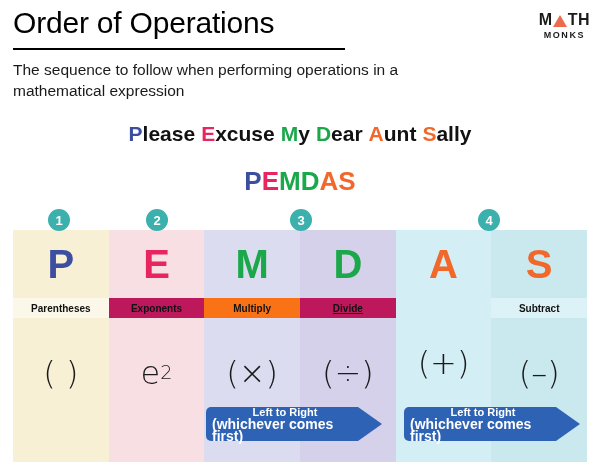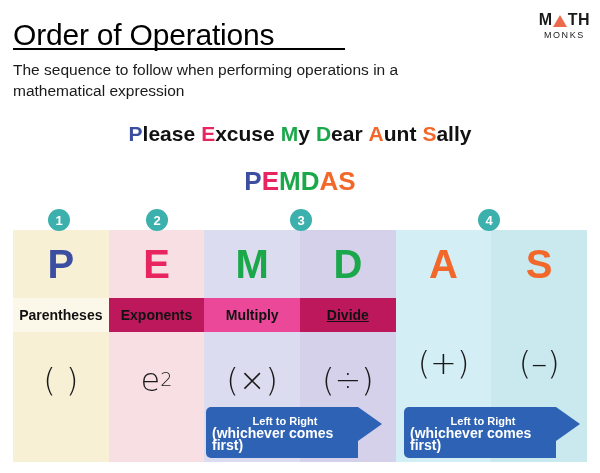--- a/index.html
+++ b/index.html
@@ -17,21 +17,21 @@
 
   
   #header {
     position: absolute;
     left: 0; top: 0;
     width: 600px;
   }
   #title {
     position: absolute;
     left: 13px;
-    top: 18px;
+    top: 6px;
     font-size: 30px;
     font-weight: 400;
     color: #000000;
     letter-spacing: -0.2px;
     white-space: nowrap;
   }
   #title-rule {
     position: absolute;
     left: 13px;
     top: 48px;
@@ -70,21 +70,21 @@
   #logo-tri {
     display: inline-block;
     width: 0; height: 0;
     border-left: 7px solid transparent;
     border-right: 7px solid transparent;
     border-bottom: 12px solid #ec6b4d;
     margin: 0 0.5px 1px 0.5px;
   }
   #logo-monks {
     font-size: 9px;
-    font-weight: normal;
+    font-weight: bold;
     letter-spacing: 1.6px;
     color: #1a1a1a;
     margin-top: 3px;
   }
 
   
   #mnemonic {
     position: absolute;
     left: 0;
     top: 122px;
@@ -127,25 +127,25 @@
   }
   .cell-letter {
     height: 68px;
     display: flex;
     align-items: center;
     justify-content: center;
     font-size: 40px;
     font-weight: bold;
   }
   .cell-label {
-    height: 34px;
-    display: flex;
-    align-items: center;
-    justify-content: center;
-    font-size: 14px;
+    height: 20px;
+    display: flex;
+    align-items: center;
+    justify-content: center;
+    font-size: 10px;
     font-weight: bold;
     color: #111111;
     text-align: right;
   }
   .cell-symbol {
     flex: 1 1 auto;
     display: flex;
     align-items: center;
     justify-content: center;
     font-size: 32px;
@@ -172,21 +172,21 @@
     font-weight: bold;
     display: flex;
     align-items: center;
     justify-content: center;
     z-index: 5;
   }
 
   
   .arrow-banner {
     position: absolute;
-    height: 51px;
+    height: 34px;
     z-index: 6;
     display: flex;
     align-items: stretch;
   }
   .arrow-body {
     flex: 1 1 auto;
     background: #2e62b4;
     border-radius: 5px 0 0 5px;
     display: flex;
     flex-direction: column;
@@ -236,34 +236,35 @@
     <div class="col">
       <div class="cell-letter" style="background: rgb(247, 223, 227); color: rgb(232, 37, 95);">E</div>
       <div class="cell-label" style="background: #be185d;">Exponents</div>
       <div class="cell-symbol" style="background: rgb(247, 223, 227);">
         <span>e</span>
         <sup>2</sup>
       </div>
     </div>
     <div class="col">
       <div class="cell-letter" style="background: rgb(220, 220, 240); color: rgb(26, 168, 74);">M</div>
-      <div class="cell-label" style="background: #ec4899;">Multiply</div>
+      <div class="cell-label" style="background: #f97316;">Multiply</div>
       <div class="cell-symbol" style="background: rgb(220, 220, 240);">(×)</div>
     </div>
     <div class="col">
       <div class="cell-letter" style="background: rgb(213, 209, 234); color: rgb(26, 168, 74);">D</div>
       <div class="cell-label" style="background: #be185d; text-decoration: underline;">Divide</div>
       <div class="cell-symbol" style="background: rgb(213, 209, 234);">(÷)</div>
     </div>
     <div class="col">
       <div class="cell-letter" style="background: rgb(212, 238, 245); color: rgb(242, 104, 42);">A</div>
       <div class="cell-symbol" style="background: rgb(212, 238, 245);">(+)</div>
     </div>
     <div class="col">
       <div class="cell-letter" style="background: rgb(201, 233, 239); color: rgb(242, 104, 42);">S</div>
+      <div class="cell-label" style="background: rgb(221, 242, 246);">Subtract</div>
       <div class="cell-symbol" style="background: rgb(201, 233, 239);">(–)</div>
     </div>
   </div>
 
 <div class="badge" style="left: 48px; top: 209px; background: rgb(60, 176, 173);">1</div>
 <div class="badge" style="left: 146px; top: 209px; background: rgb(60, 176, 173);">2</div>
 <div class="badge" style="left: 290px; top: 209px; background: rgb(60, 176, 173);">3</div>
 <div class="badge" style="left: 478px; top: 209px; background: rgb(60, 176, 173);">4</div>
 <div class="arrow-banner" style="left: 206px; width: 176px; top: 407px;">
     <div class="arrow-body" style="background: rgb(46, 98, 180);">

